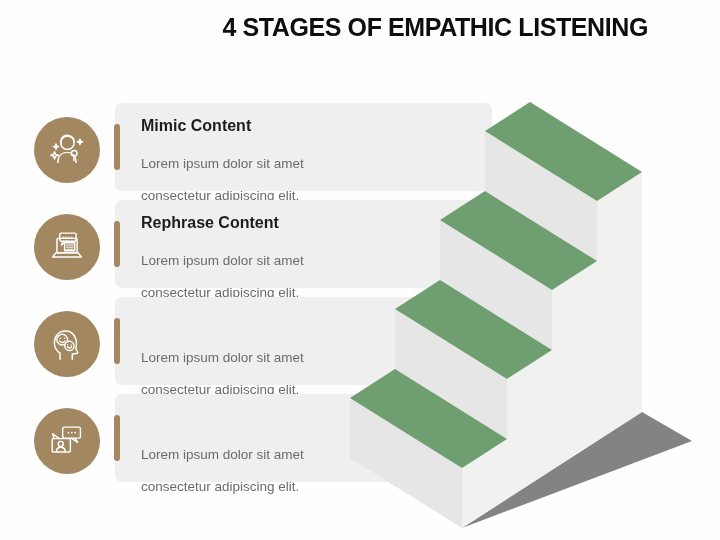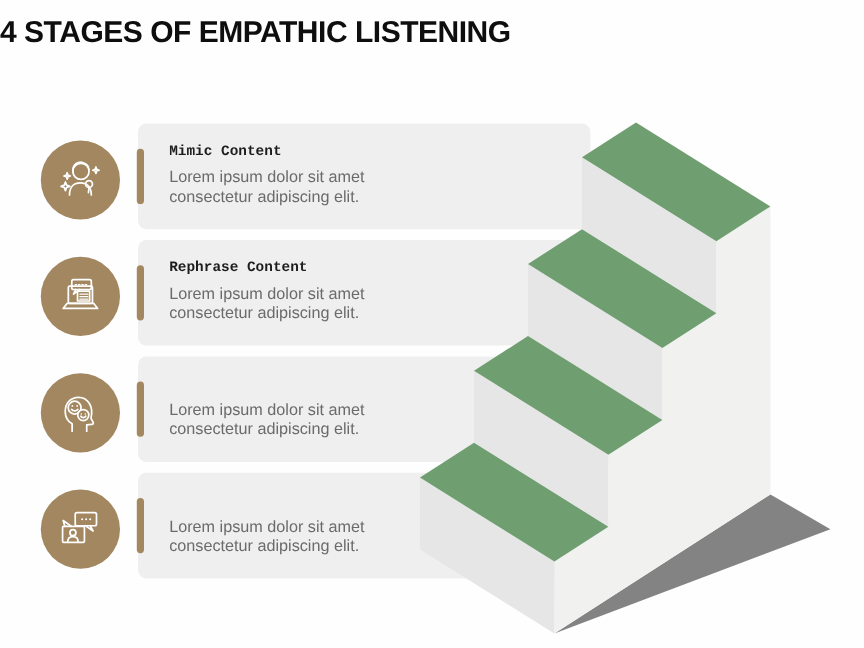--- a/index.html
+++ b/index.html
@@ -5,21 +5,21 @@
   html, body { margin: 0; padding: 0; }
   body {
     width: 720px; height: 540px; position: relative; overflow: hidden;
     background: #fefefe;
     font-family: "Liberation Sans", sans-serif;
   }
   .slide { position: absolute; inset: 0; }
 
   .main-title {
     position: absolute; top: 13px; left: 0; width: 648px; margin: 0;
-    text-align: left;
+    text-align: right;
     font-size: 25px; font-weight: 800; letter-spacing: -0.4px;
     color: #0e0e0e;
   }
 
   .row { position: absolute; left: 0; width: 720px; height: 88px; }
 
   .card {
     position: absolute; left: 115px; top: 0; width: 377px; height: 88px;
     background: #efefef; border-radius: 7px;
   }
@@ -29,27 +29,27 @@
   }
   .icon-circle {
     position: absolute; left: 34px; top: 14px; width: 66px; height: 66px;
     border-radius: 50%; background: #a28760;
     display: flex; align-items: center; justify-content: center;
   }
   .icon-circle svg { display: block; }
 
   .card-title {
     position: absolute; left: 141px; top: 13px;
-    font-size: 12px; font-weight: 600; color: #1d1d1d; line-height: 20px; font-family: Liberation Mono, monospace;
+    font-size: 16px; font-weight: 600; color: #1d1d1d; line-height: 20px;
   }
   .card-desc {
     position: absolute; left: 141px; top: 37px;
     font-size: 13.5px; color: #6b6b6b; line-height: 15.5px;
   }
-  .card-desc span { display: block; }
+  .card-desc span { display: block; margin-top: 16px; }
 
   .stairs { position: absolute; left: 0; top: 0; pointer-events: none; }
 </style>
 </head>
 <body>
 
 <div class="slide">
 
   <h1 class="main-title">4 STAGES OF EMPATHIC LISTENING</h1>
 

